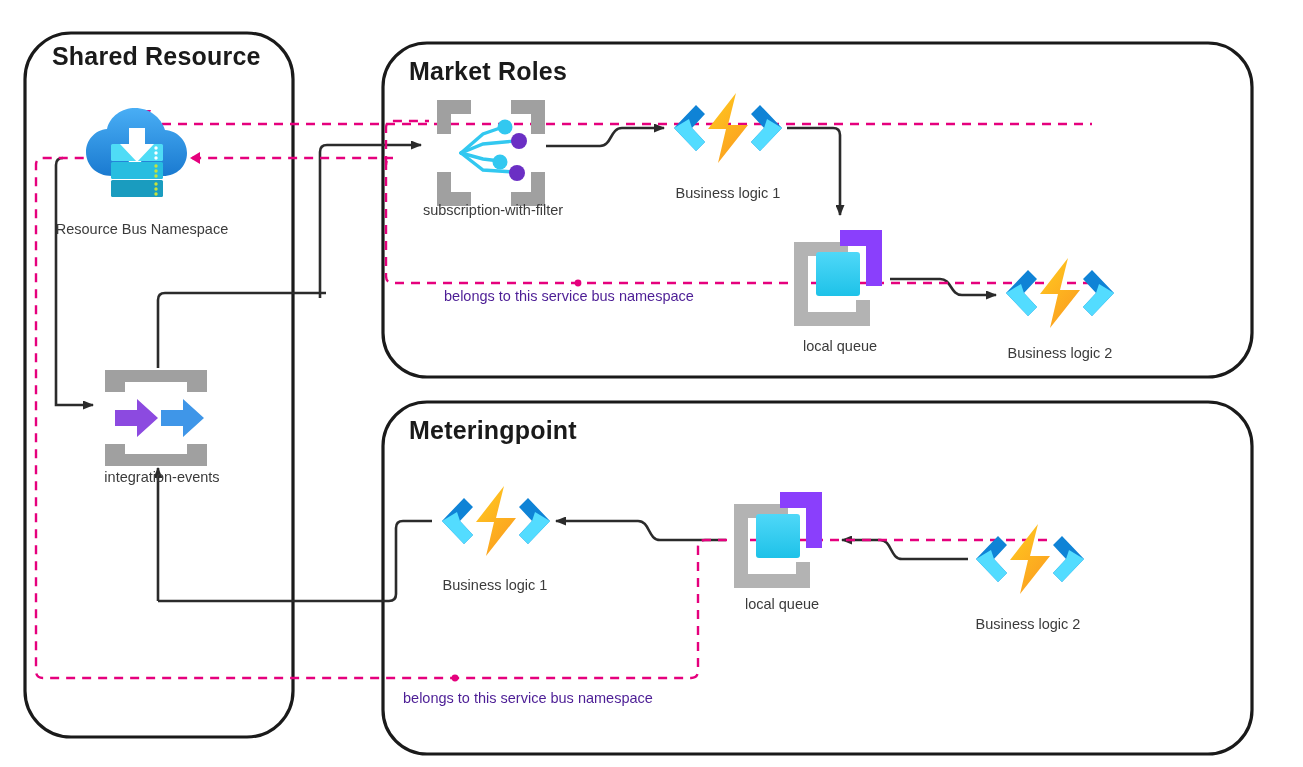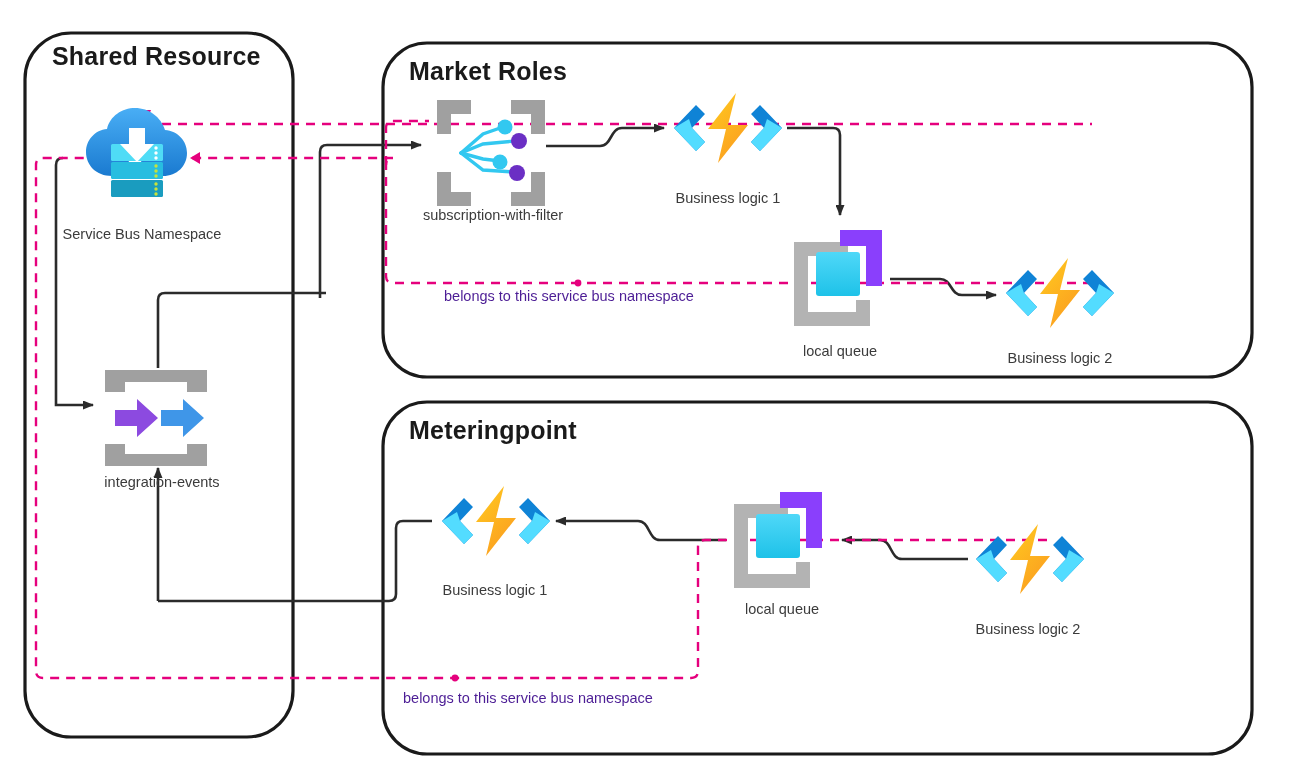--- a/index.html
+++ b/index.html
@@ -1,21 +1,21 @@
 <!DOCTYPE html>
 <html><head>
 <meta charset="utf-8">
 <style>
   html,body{margin:0;padding:0;background:#ffffff;}
   body{width:1303px;height:767px;font-family:"Liberation Sans",sans-serif;overflow:hidden;}
   #stage{position:relative;width:1303px;height:767px;background:#fff;}
   #svgroot{position:absolute;left:0;top:0;width:1303px;height:767px;}
   .grp-title{position:absolute;font-weight:bold;font-size:25px;color:#1a1a1a;white-space:nowrap;letter-spacing:.2px;}
   .node{position:absolute;display:flex;flex-direction:column;align-items:center;}
-  .node-label{margin-top:5px;font-size:14.5px;color:#3b3b3b;white-space:nowrap;line-height:1.1;}
+  .node-label{font-size:14.5px;color:#3b3b3b;white-space:nowrap;line-height:1.1;}
   .pinklabel{position:absolute;font-size:14.5px;color:#4c1d95;white-space:nowrap;}
 </style>
 </head>
 <body>
 
 <div id="stage">
 
   <svg id="svgroot" viewBox="0 0 1303 767">
     <defs>
       <marker id="ah" markerWidth="11" markerHeight="9" refX="10" refY="4.5" orient="auto" markerUnits="userSpaceOnUse">
@@ -222,21 +222,21 @@
       <path d="M99,26 L114,35 L92,58 L83,49 L96,35 Z" fill="#53dcff"></path>
       <path d="M68,0 L40,36 L58,36 L50,70 L80,32 L60,32 Z" fill="url(#boltg)"></path>
     </g>
   </svg>
 
   <div class="grp-title" style="left:52px;top:42px;">Shared Resource</div>
   <div class="grp-title" style="left:409px;top:416px;">Meteringpoint</div>
   <div class="grp-title" style="left:409px;top:57px;">Market Roles</div>
 
   <div class="node" style="left:0px;top:222px;width:284px;">
-    <span class="node-label">Service Bus Namespace</span>
+    <span class="node-label">Resource Bus Namespace</span>
   </div>
 
   <div class="node" style="left:381px;top:203px;width:224px;">
     <span class="node-label">subscription-with-filter</span>
   </div>
 
   <div class="node" style="left:20px;top:470px;width:284px;">
     <span class="node-label">integration-events</span>
   </div>
 

